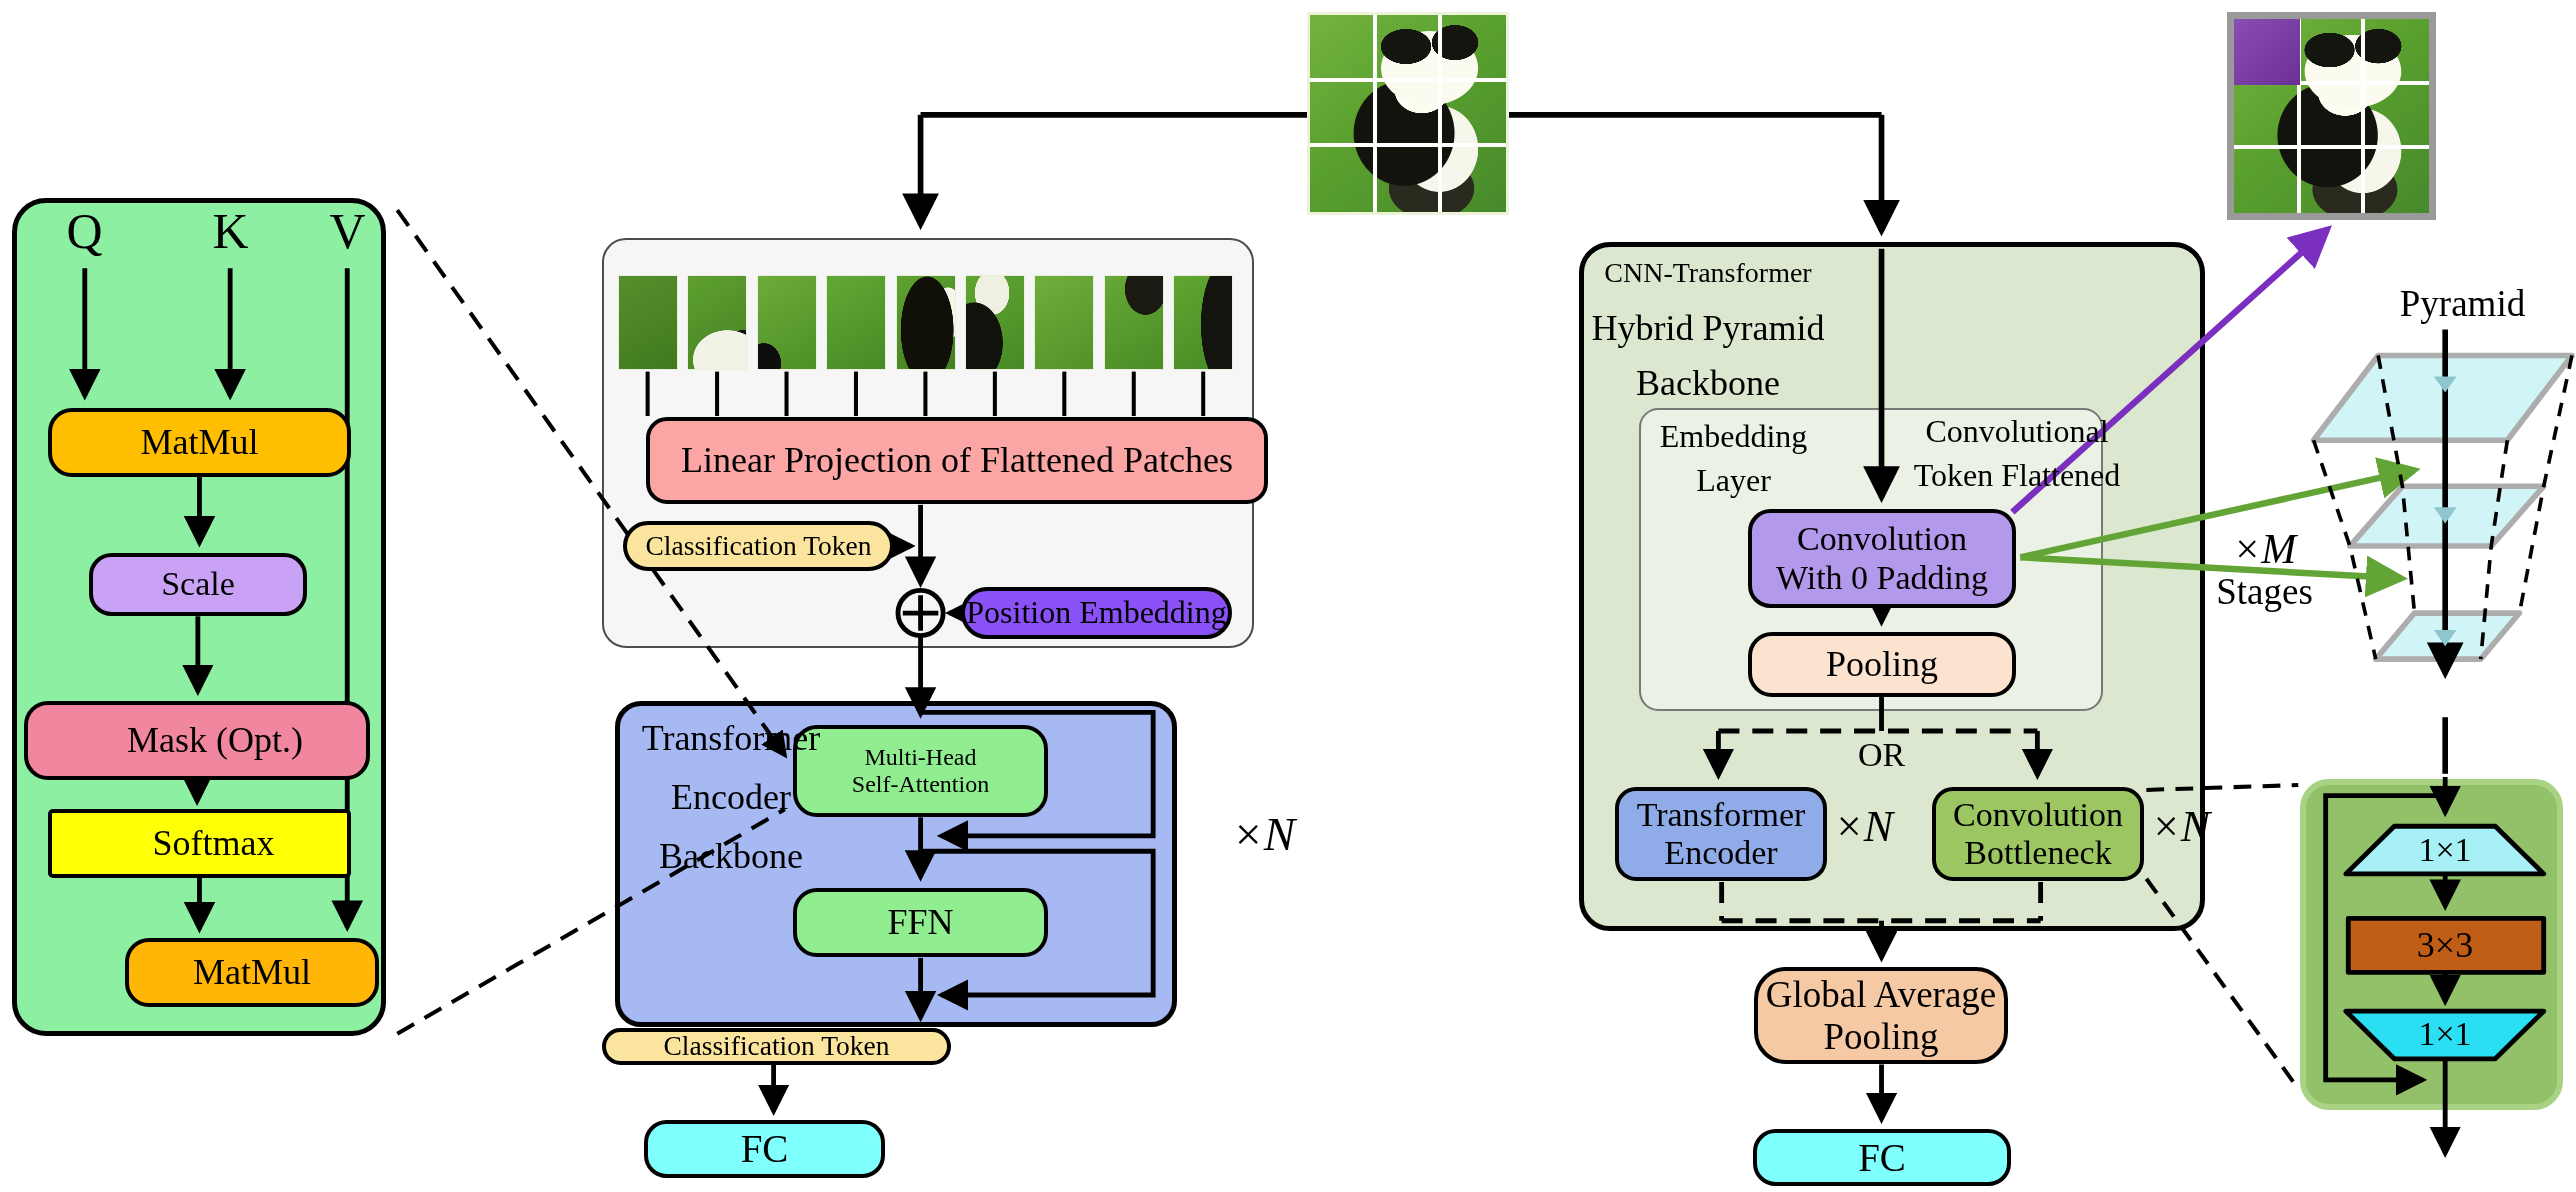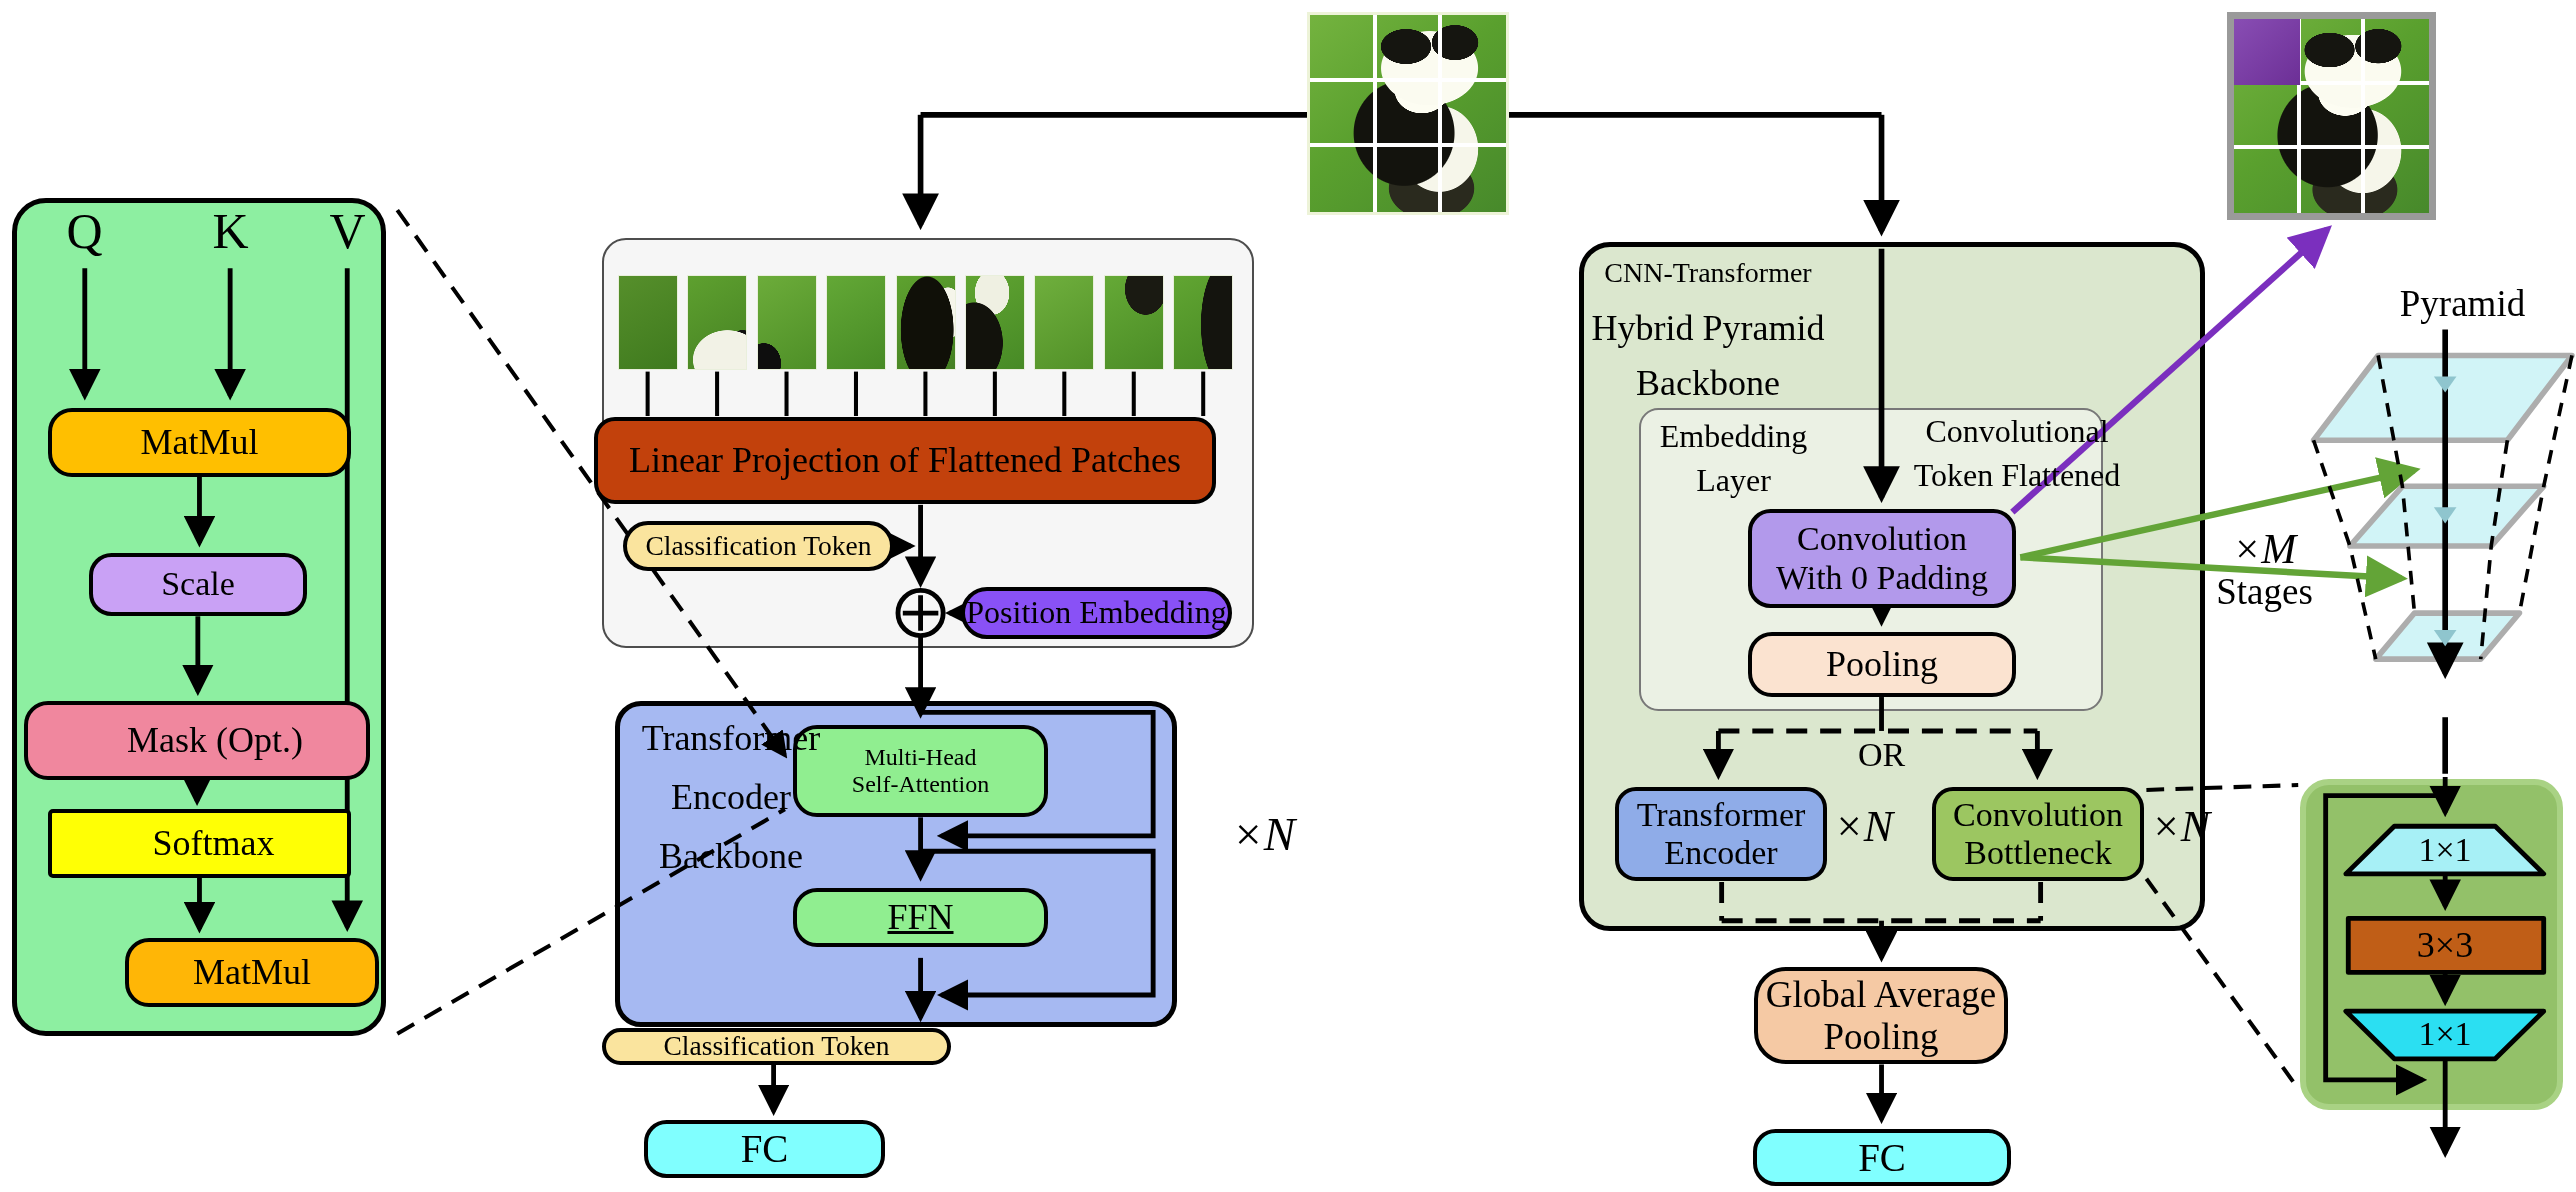--- a/index.html
+++ b/index.html
@@ -185,21 +185,21 @@
 <div class="patch" style="left:618px;top:275px;background:linear-gradient(150deg,#568F2B,#3F7A1E);"></div>
 <div class="patch" style="left:687px;top:275px;background:radial-gradient(ellipse 60% 32% at 68% 90%, #F2F2E6 0 98%, transparent),radial-gradient(ellipse 26% 18% at 94% 76%, #101010 0 98%, transparent),linear-gradient(150deg,#5EA02F,#468223);"></div>
 <div class="patch" style="left:757px;top:275px;background:radial-gradient(ellipse 30% 22% at 10% 94%, #0E0E0E 0 98%, transparent),linear-gradient(150deg,#6CAC3A,#4E8F27);"></div>
 <div class="patch" style="left:826px;top:275px;background:linear-gradient(150deg,#63A836,#478A25);"></div>
 <div class="patch" style="left:896px;top:275px;background:radial-gradient(ellipse 46% 58% at 52% 58%, #101008 0 98%, transparent),radial-gradient(ellipse 26% 28% at 88% 40%, #F5F5EA 0 98%, transparent),linear-gradient(150deg,#5EA22F,#447F22);"></div>
 <div class="patch" style="left:965px;top:275px;background:radial-gradient(ellipse 50% 44% at 14% 72%, #12120C 0 98%, transparent),radial-gradient(ellipse 30% 24% at 45% 18%, #EFF0E2 0 98%, transparent),linear-gradient(150deg,#60A431,#478A26);"></div>
 <div class="patch" style="left:1034px;top:275px;background:linear-gradient(150deg,#6FAF3D,#529128);"></div>
 <div class="patch" style="left:1104px;top:275px;background:radial-gradient(ellipse 36% 28% at 70% 14%, #1A1A12 0 98%, transparent),linear-gradient(150deg,#65A936,#4B8C26);"></div>
 <div class="patch" style="left:1173px;top:275px;background:radial-gradient(ellipse 44% 68% at 90% 52%, #14140E 0 98%, transparent),linear-gradient(150deg,#61A532,#488A24);"></div>
 
-<div class="bx" style="left:594px;top:417px;width:622px;height:87px;background:#c2410c;font-size:36px;border-radius:21px;">
+<div class="bx" style="left:646px;top:417px;width:622px;height:87px;background:#fca5a5;font-size:36px;border-radius:21px;">
     <span>Linear Projection of Flattened Patches</span>
   </div>
 <div class="bx" style="left:623px;top:521px;width:271px;height:50px;background:#FAE49E;font-size:27.5px;border-radius:27.5px;border-width:4px;">
     <span>Classification Token</span>
   </div>
 <div class="bx" style="left:961px;top:587px;width:271px;height:52px;background:#8951F6;font-size:32px;border-radius:27.5px;">
     <span>Position Embedding</span>
   </div>
 
 <div class="lbl" style="left:638px;top:719px;width:186px;height:39px;font-size:36px;">
@@ -209,21 +209,21 @@
     <span>Encoder</span>
   </div>
 <div class="lbl" style="left:638px;top:837px;width:186px;height:39px;font-size:36px;">
     <span>Backbone</span>
   </div>
 
 <div class="bx" style="left:793px;top:725px;width:255px;height:92px;background:#90EE90;font-size:24px;border-radius:24px;">
   <span>Multi-Head</span>
     <span>Self-Attention</span>
 </div>
-<div class="bx" style="left:793px;top:888px;width:255px;height:59px;background:#90EE90;font-size:36px;border-radius:24px;text-decoration:underline;">
+<div class="bx" style="left:793px;top:888px;width:255px;height:69px;background:#90EE90;font-size:36px;border-radius:24px;">
     <span>FFN</span>
   </div>
 <div class="lbl it" style="left:1215px;top:809px;width:97px;height:50px;font-size:47px;">
     <span>×N</span>
   </div>
 <div class="bx" style="left:602px;top:1028px;width:349px;height:37px;background:#FAE49E;font-size:27.5px;border-radius:21px;border-width:4px;">
     <span>Classification Token</span>
   </div>
 <div class="bx" style="left:644px;top:1120px;width:241px;height:58px;background:#80FFFF;font-size:39px;border-radius:22.6px;">
     <span>FC</span>

